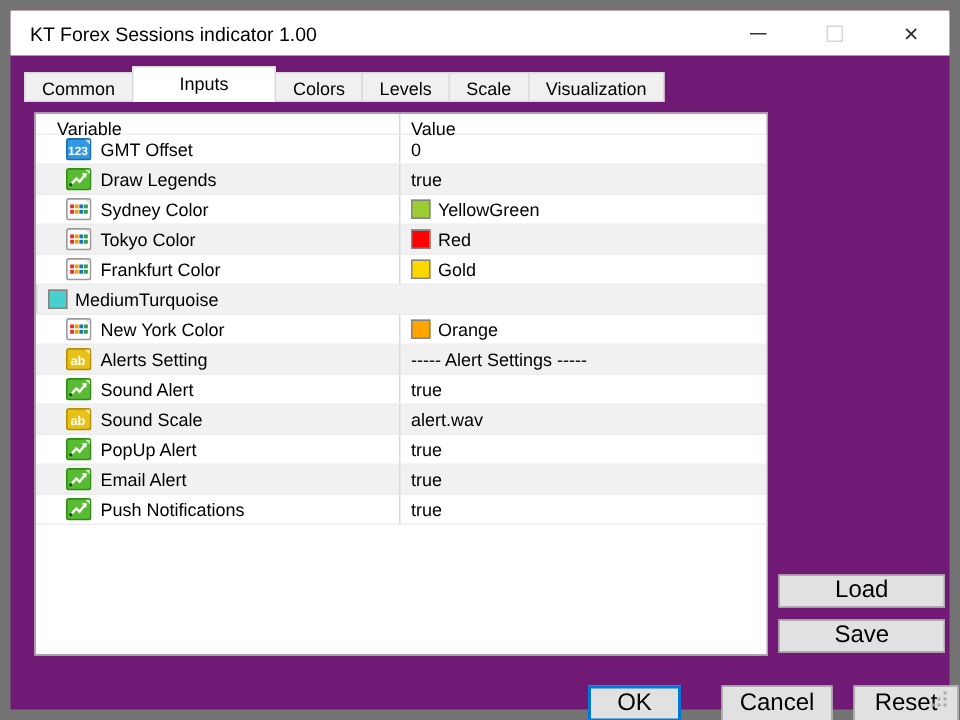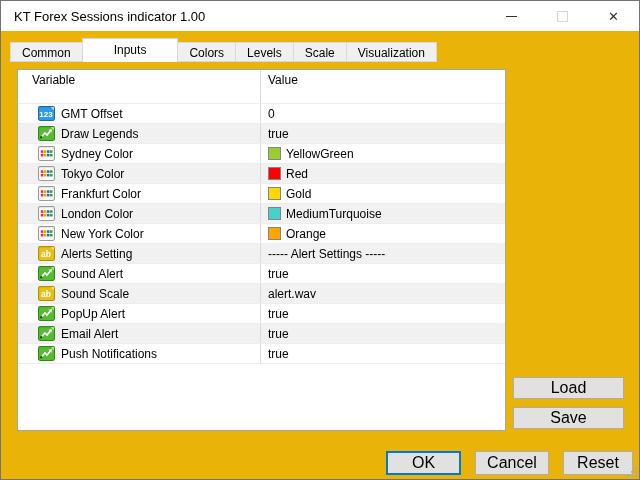--- a/index.html
+++ b/index.html
@@ -1,53 +1,53 @@
 <!DOCTYPE html>
 <html><head>
 <meta charset="utf-8">
 <style>
   html,body{margin:0;padding:0;width:640px;height:480px;overflow:hidden;
     font-family:"Liberation Sans",sans-serif;font-size:12px;color:#000;}
-  .window{position:absolute;inset:0;background:#eab308;border:1px solid #737373;box-sizing:border-box;}
+  .window{position:absolute;inset:0;background:#701a75;border:7px solid #737373;box-sizing:border-box;}
 
   
   .titlebar{position:absolute;top:0;left:0;right:0;height:30px;background:#ffffff;display:flex;align-items:center;}
   .title{padding-left:13px;font-size:13px;white-space:nowrap;}
   .caption-buttons{margin-left:auto;display:flex;height:100%;}
   .caption-btn{width:51px;height:100%;display:flex;align-items:center;justify-content:center;}
   .min-line{width:11px;height:1px;background:#333;}
   .max-box{width:9px;height:9px;border:1px solid #d6d6d6;}
   .close-glyph{font-size:13px;color:#333;line-height:1;}
 
   
   .tabstrip{position:absolute;left:9px;top:37px;height:24px;display:flex;align-items:flex-end;}
   .tab{height:20px;line-height:20px;padding:0 11px;background:#f0f0f0;border:1px solid #d9d9d9;
     margin-right:-1px;box-sizing:border-box;white-space:nowrap;}
   .tab.active{background:#fff;height:24px;line-height:23px;border-bottom:none;position:relative;z-index:2;padding:0 31px;}
 
   
   .table{position:absolute;left:16px;top:68px;width:489px;height:362px;background:#fff;
     border:1px solid #a6a6a6;box-sizing:border-box;overflow:hidden;}
-  .thead{display:flex;height:34px;box-sizing:border-box;border-bottom:1px solid #ededed;}
+  .thead{display:flex;height:14px;box-sizing:border-box;border-bottom:1px solid #ededed;}
   .th{line-height:21px;}
   .th-variable{width:242px;padding-left:14px;box-sizing:border-box;}
   .th-value{flex:1;padding-left:7px;border-left:1px solid #d9d9d9;box-sizing:border-box;}
   .trow{display:flex;height:20px;box-sizing:border-box;border-bottom:1px solid #ededed;background:#fff;}
   .trow.alt{background:#f1f1f1;}
   .cell-var{width:242px;display:flex;align-items:center;gap:6px;padding-left:20px;box-sizing:border-box;}
   .cell-val{flex:1;display:flex;align-items:center;gap:5px;padding-left:7px;border-left:1px solid #d9d9d9;box-sizing:border-box;}
   .icon{width:17px;height:15px;display:inline-flex;flex:0 0 auto;}
   .swatch{width:13px;height:13px;border:1px solid #848484;box-sizing:border-box;flex:0 0 auto;}
 
   
   .btn{position:absolute;background:#e1e1e1;border:1px solid #adadad;box-sizing:border-box;
     display:flex;align-items:center;justify-content:center;font-size:16px;cursor:default;}
   .btn-load{left:512px;top:376px;width:111px;height:22px;}
   .btn-save{left:512px;top:406px;width:111px;height:22px;}
-  .btn-ok{left:385px;top:450px;width:75px;height:24px;border:2px solid #0078d7;text-align:center;}
+  .btn-ok{left:385px;top:450px;width:62px;height:24px;border:2px solid #0078d7;text-align:center;}
   .btn-cancel{left:474px;top:450px;width:74px;height:24px;}
   .btn-reset{left:562px;top:450px;width:70px;height:24px;}
 
   .resize-grip{position:absolute;right:2px;bottom:2px;width:10px;height:10px;}
   .resize-grip i{position:absolute;width:2px;height:2px;background:#a9a9a9;}
 </style>
 </head>
 <body>
 
 <div class="window">
@@ -177,58 +177,41 @@
               </svg>
             </span>
             <span>Frankfurt Color</span>
           </div>
           <div class="cell-val">
             <span class="swatch" style="background: rgb(255, 215, 0);"></span>
             <span>Gold</span>
           </div>
         </div>
         <div class="trow alt">
+          <div class="cell-val">
+            <span class="swatch" style="background: rgb(72, 209, 204);"></span>
+            <span>MediumTurquoise</span>
+          </div>
+        </div>
+        <div class="trow">
           <div class="cell-var">
             <span class="icon">
               <svg width="17" height="15" viewBox="0 0 16 14">
                 <rect x="0.5" y="0.5" width="15" height="13" rx="1.5" fill="#fcfcfc" stroke="#9a9a9a"></rect>
                 <polygon points="12,1 15,4 15,1" fill="#e3e3e3"></polygon>
                 <rect x="2.6" y="4" width="2.4" height="2.4" fill="#e03131"></rect>
                 <rect x="5.5" y="4" width="2.4" height="2.4" fill="#f59f00"></rect>
                 <rect x="8.4" y="4" width="2.4" height="2.4" fill="#1971c2"></rect>
                 <rect x="11.299999999999999" y="4" width="2.4" height="2.4" fill="#2f9e44"></rect>
                 <rect x="2.6" y="7.4" width="2.4" height="2.4" fill="#e03131"></rect>
                 <rect x="5.5" y="7.4" width="2.4" height="2.4" fill="#f59f00"></rect>
                 <rect x="8.4" y="7.4" width="2.4" height="2.4" fill="#1971c2"></rect>
                 <rect x="11.299999999999999" y="7.4" width="2.4" height="2.4" fill="#2f9e44"></rect>
               </svg>
             </span>
-            <span>London Color</span>
-          </div>
-          <div class="cell-val">
-            <span class="swatch" style="background: rgb(72, 209, 204);"></span>
-            <span>MediumTurquoise</span>
-          </div>
-        </div>
-        <div class="trow">
-          <div class="cell-var">
-            <span class="icon">
-              <svg width="17" height="15" viewBox="0 0 16 14">
-                <rect x="0.5" y="0.5" width="15" height="13" rx="1.5" fill="#fcfcfc" stroke="#9a9a9a"></rect>
-                <polygon points="12,1 15,4 15,1" fill="#e3e3e3"></polygon>
-                <rect x="2.6" y="4" width="2.4" height="2.4" fill="#e03131"></rect>
-                <rect x="5.5" y="4" width="2.4" height="2.4" fill="#f59f00"></rect>
-                <rect x="8.4" y="4" width="2.4" height="2.4" fill="#1971c2"></rect>
-                <rect x="11.299999999999999" y="4" width="2.4" height="2.4" fill="#2f9e44"></rect>
-                <rect x="2.6" y="7.4" width="2.4" height="2.4" fill="#e03131"></rect>
-                <rect x="5.5" y="7.4" width="2.4" height="2.4" fill="#f59f00"></rect>
-                <rect x="8.4" y="7.4" width="2.4" height="2.4" fill="#1971c2"></rect>
-                <rect x="11.299999999999999" y="7.4" width="2.4" height="2.4" fill="#2f9e44"></rect>
-              </svg>
-            </span>
             <span>New York Color</span>
           </div>
           <div class="cell-val">
             <span class="swatch" style="background: rgb(255, 165, 0);"></span>
             <span>Orange</span>
           </div>
         </div>
         <div class="trow alt">
           <div class="cell-var">
             <span class="icon">

